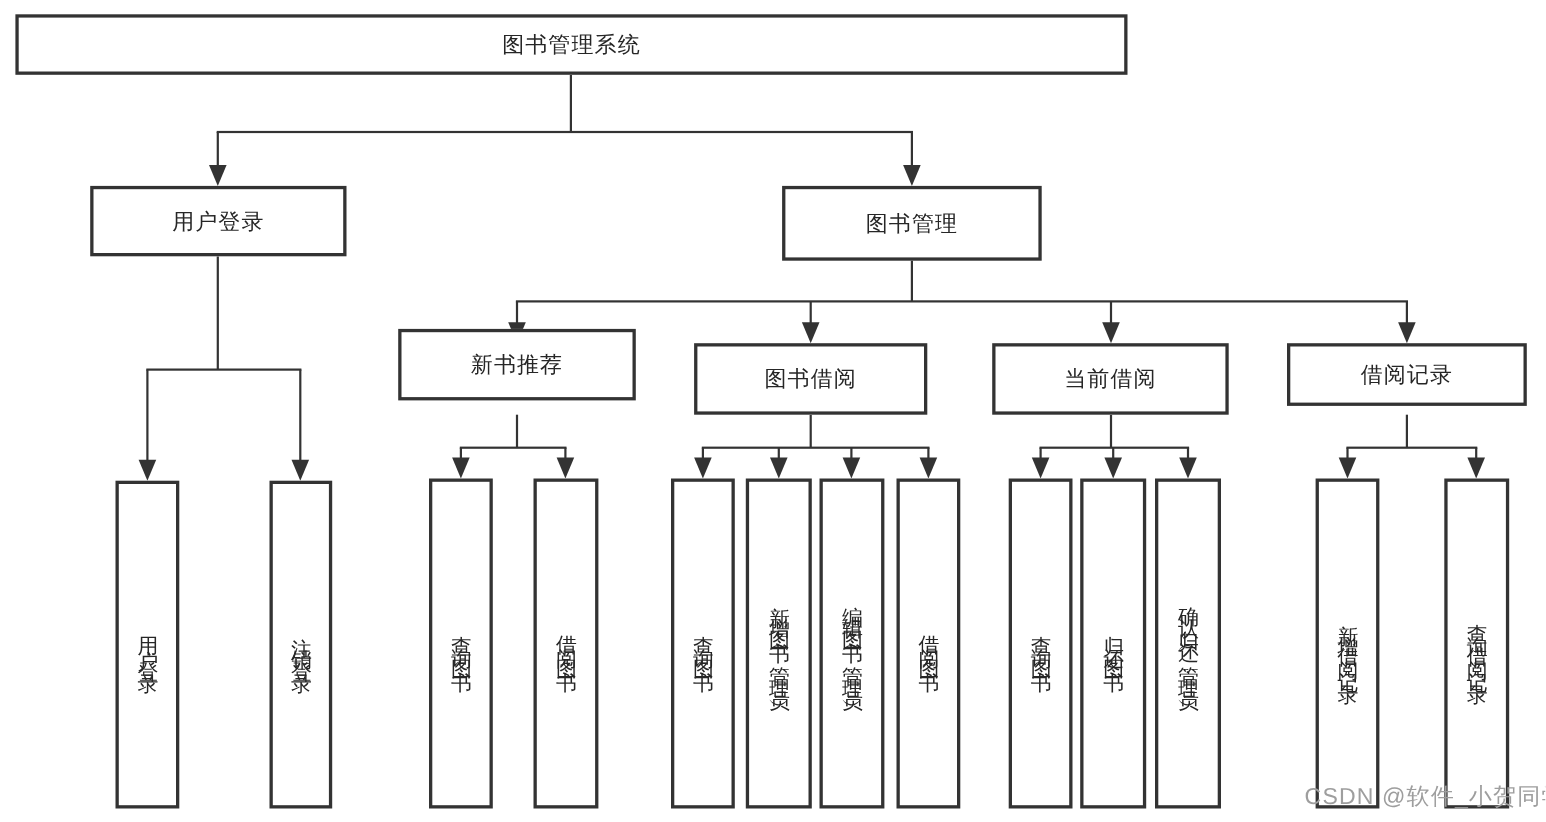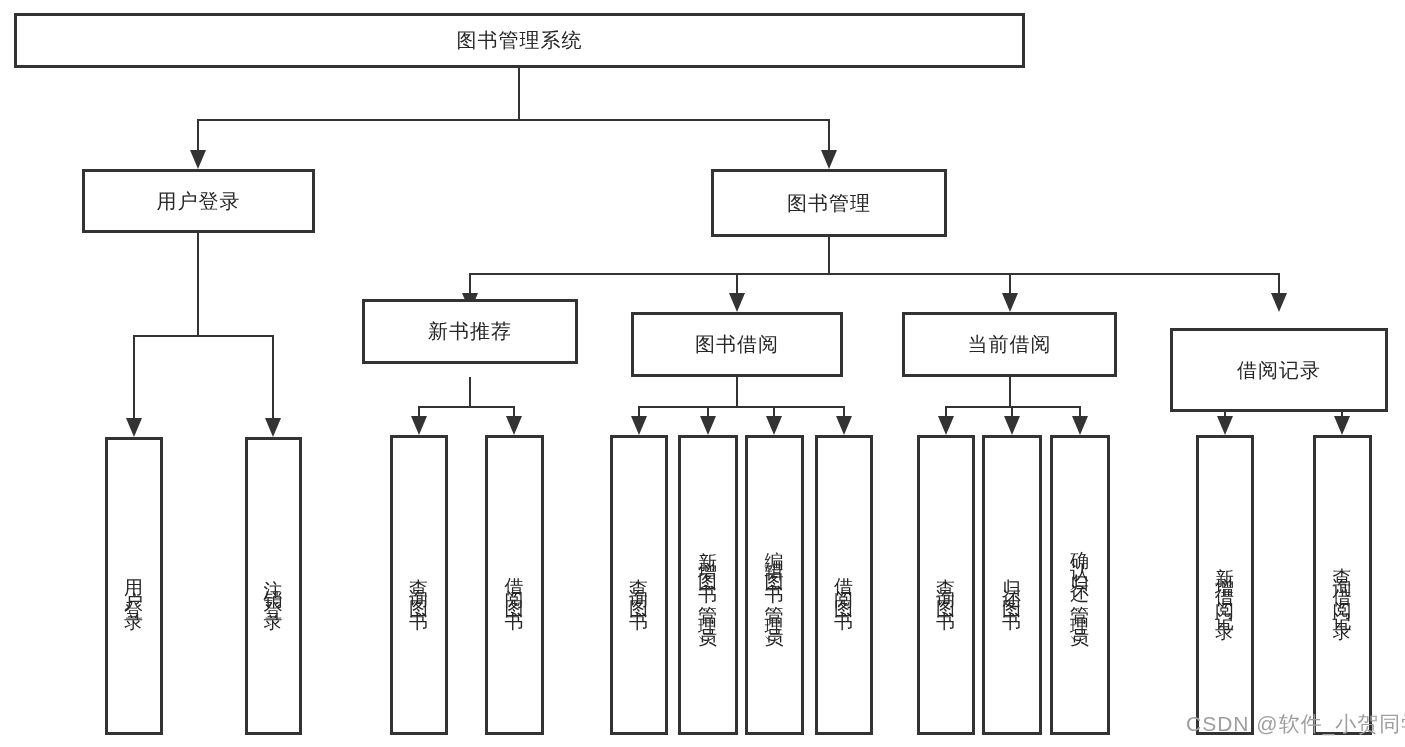--- a/index.html
+++ b/index.html
@@ -73,21 +73,21 @@
 <div id="canvas">
 
   <div class="hbox" style="left:14px;top:13px;width:1011px;height:55px">图书管理系统</div>
 
   <div class="hbox" style="left:82px;top:169px;width:233px;height:64px">用户登录</div>
   <div class="hbox" style="left:711px;top:169px;width:236px;height:68px">图书管理</div>
 
   <div class="hbox" style="left:362px;top:299px;width:216px;height:65px">新书推荐</div>
   <div class="hbox" style="left:631px;top:312px;width:212px;height:65px">图书借阅</div>
   <div class="hbox" style="left:902px;top:312px;width:215px;height:65px">当前借阅</div>
-  <div class="hbox" style="left:1170px;top:328px;width:218px;height:84px">借阅记录</div>
+  <div class="hbox" style="left:1170px;top:312px;width:218px;height:57px">借阅记录</div>
 
   <div class="vbox" style="left:105px;top:437px;width:58px;height:298px">
     <span class="vtext">用户登录</span>
   </div>
   <div class="vbox" style="left:245px;top:437px;width:57px;height:298px">
     <span class="vtext">注销登录</span>
   </div>
 
   <div class="vbox" style="left:390px;top:435px;width:58px;height:300px">
     <span class="vtext">查询图书</span>

